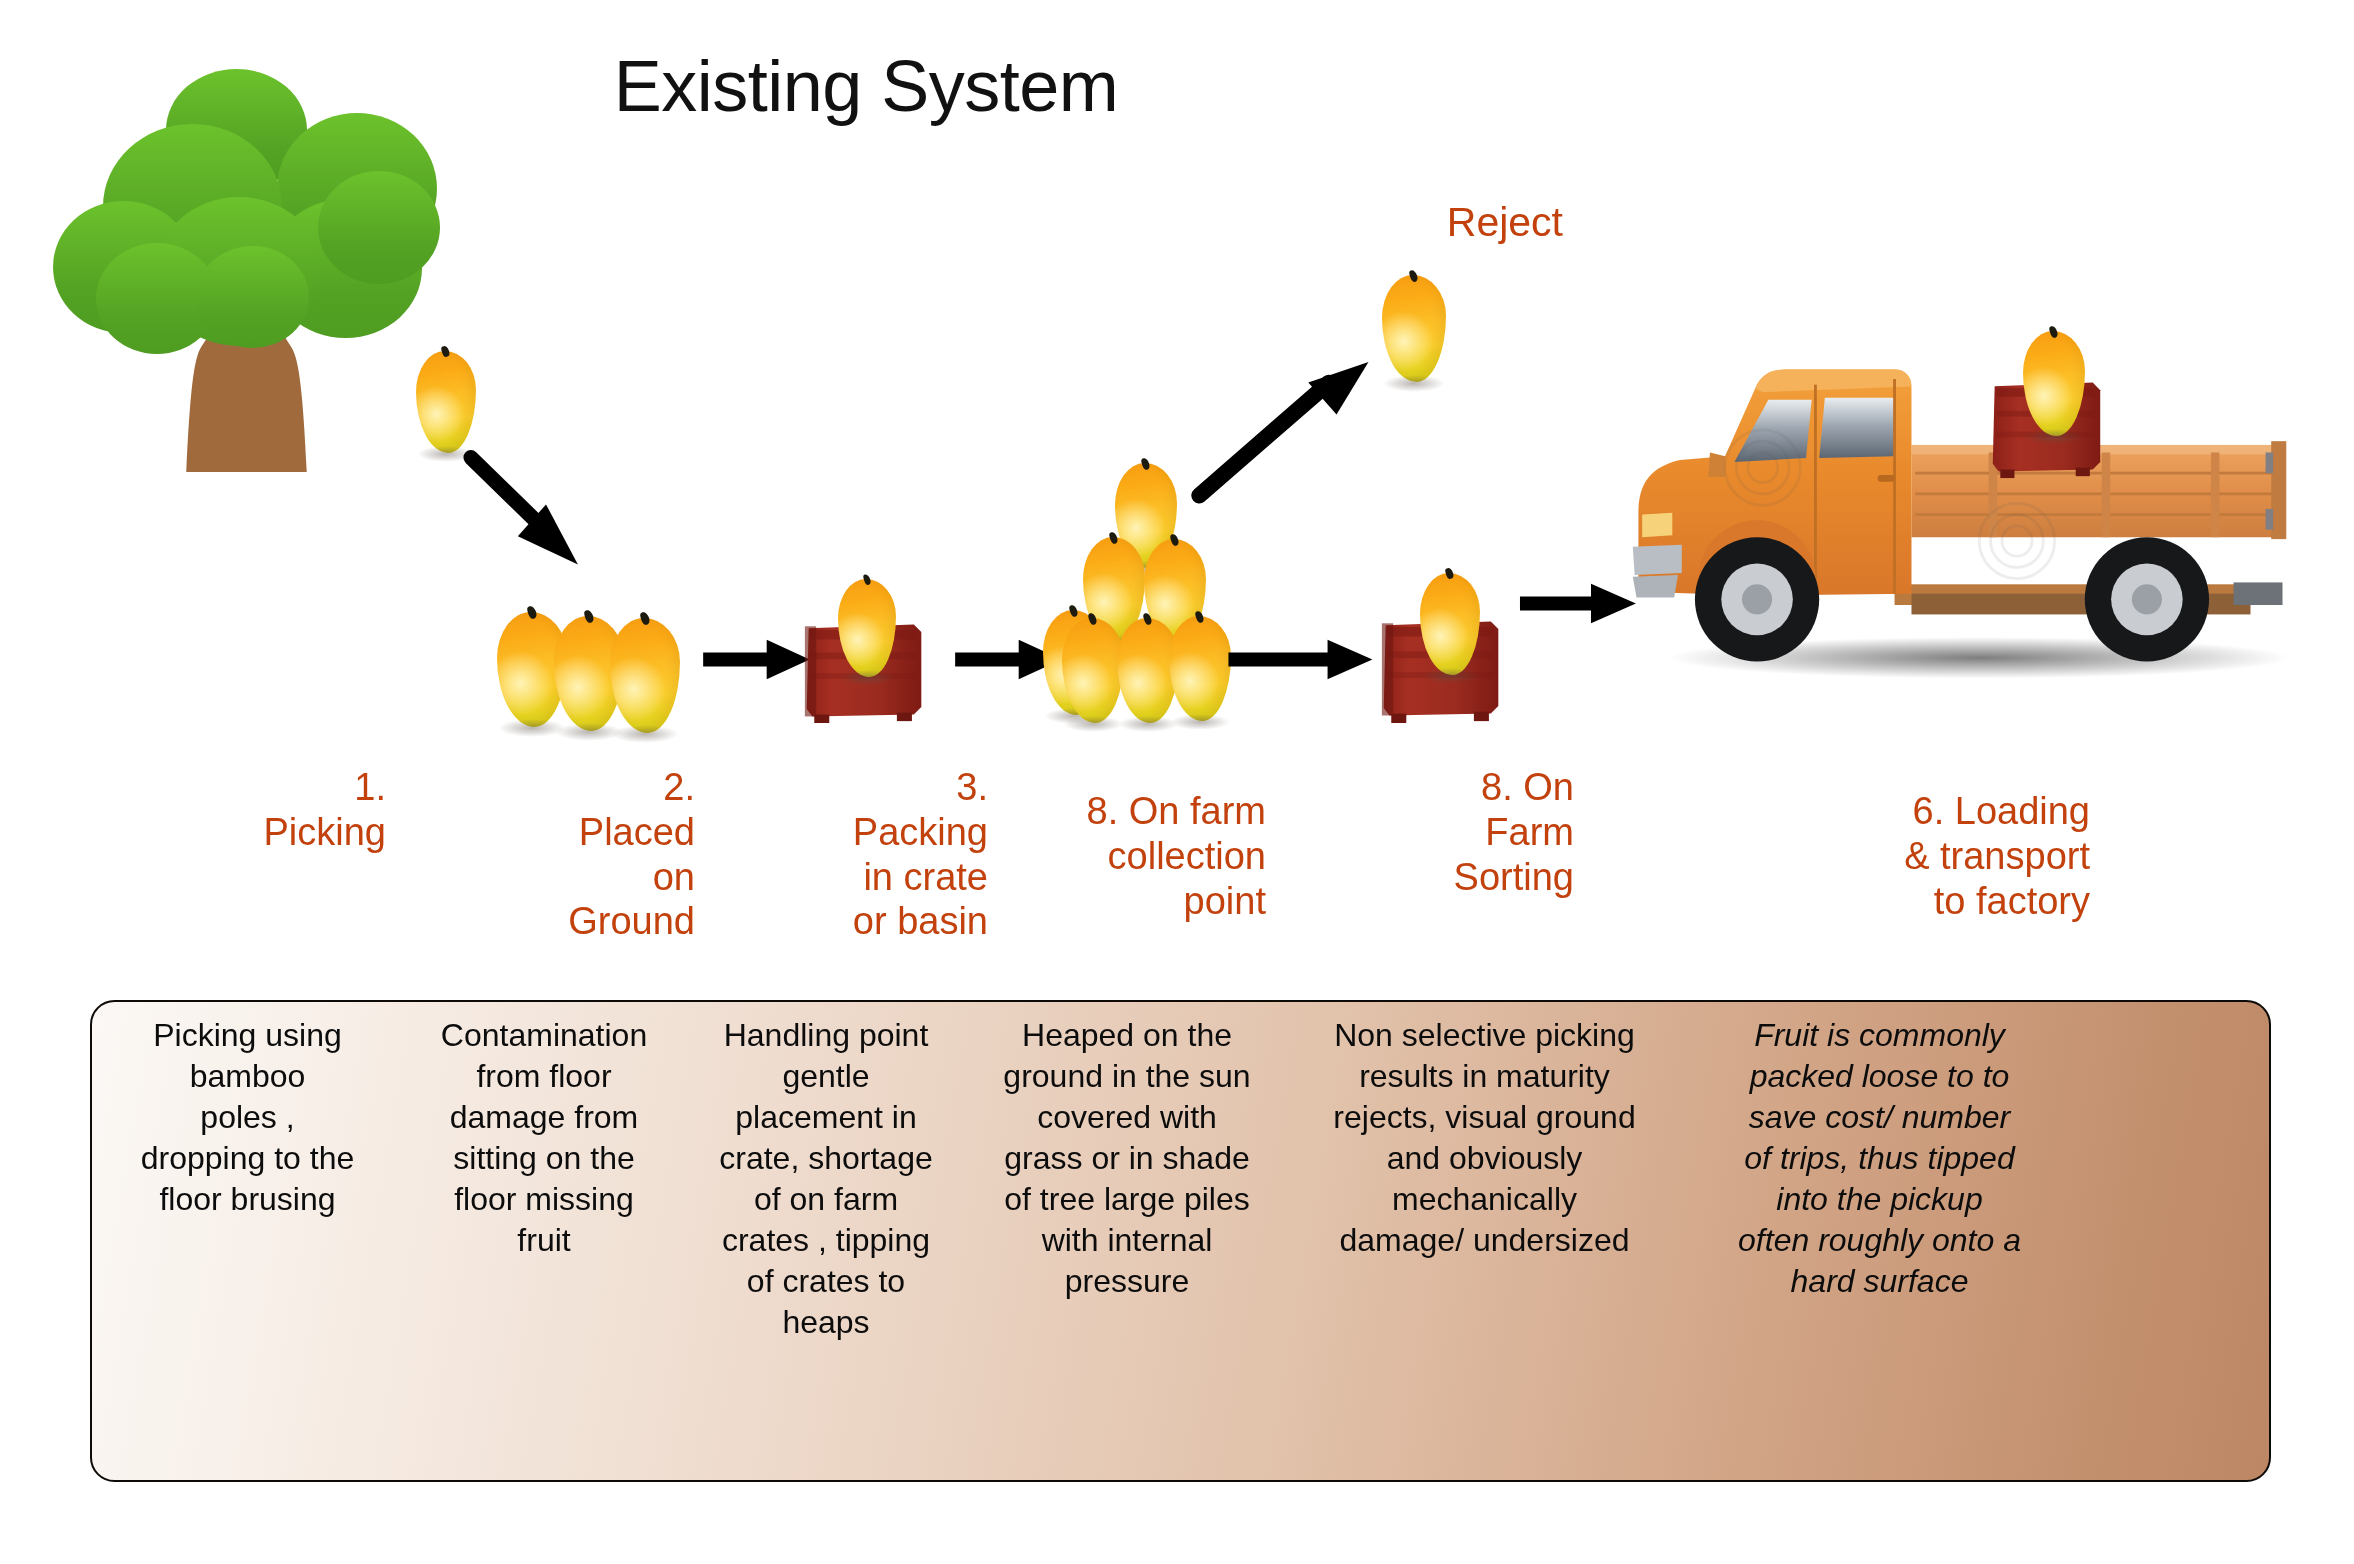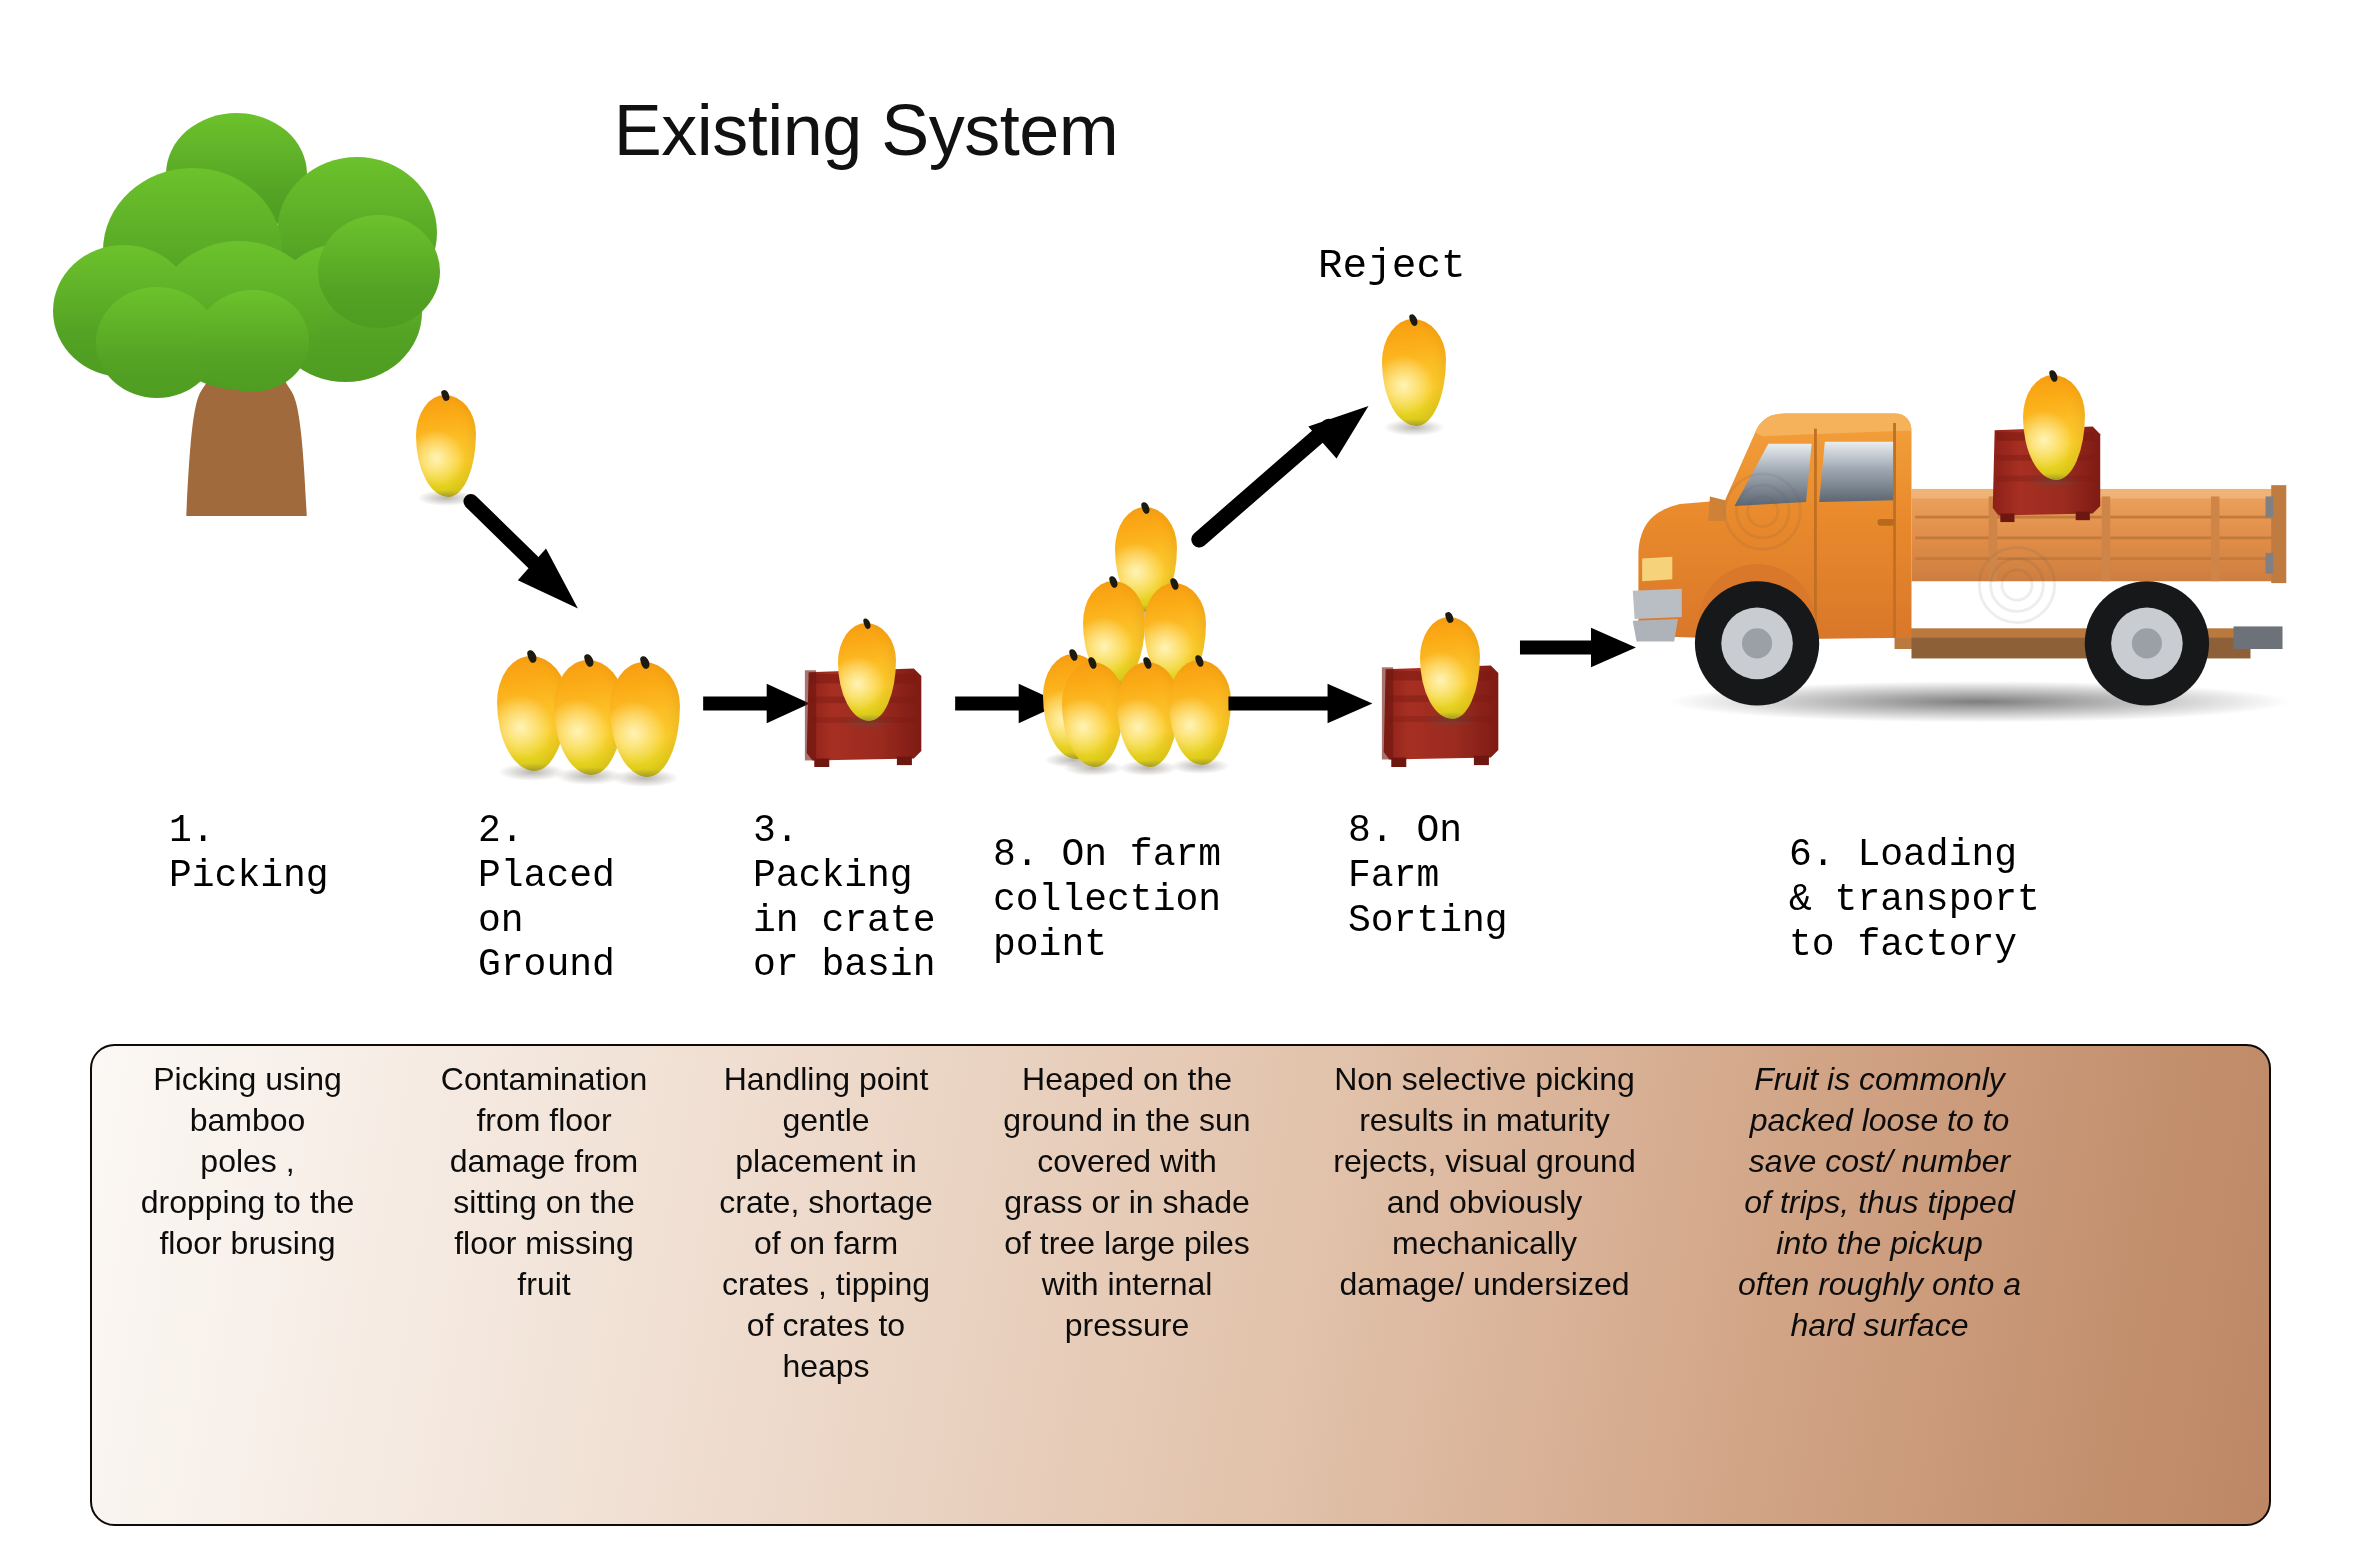--- a/index.html
+++ b/index.html
@@ -6,21 +6,21 @@
     margin: 0; padding: 0;
     background: #ffffff;
   }
   body {
     width: 2354px; height: 1565px;
     position: relative;
     overflow: hidden;
     font-family: "Liberation Sans", sans-serif;
     color: #000;
   }
-  #stage { position: absolute; inset: 0; margin-top: 44px; }
+  #stage { position: absolute; inset: 0; }
 
   
   .title {
     position: absolute;
     left: 0; top: 45px; width: 2354px;
     text-align: center;
     font-size: 72px;
     letter-spacing: -0.5px;
     font-weight: 400;
     color: #111;
@@ -67,26 +67,25 @@
   .crate { position: absolute; }
   .crate svg { display: block; width: 100%; height: 100%; }
 
   
   .arrow { position: absolute; }
   .arrow svg { display:block; overflow: visible; }
 
   
   .step-label {
     position: absolute;
-    text-align: left;
+    text-align: right;
     font-size: 38px;
     line-height: 1.18;
-    color: #000000;
+    color: #c2410c;
     white-space: pre-line;
-    font-family: Liberation Mono, monospace;
   }
 
   
   .truck { position: absolute; left: 1612px; top: 347px; width: 744px; height: 339px; }
   .truck svg { display:block; }
 
   
   .risks-box {
     position: absolute;
     left: 90px; top: 1000px;

